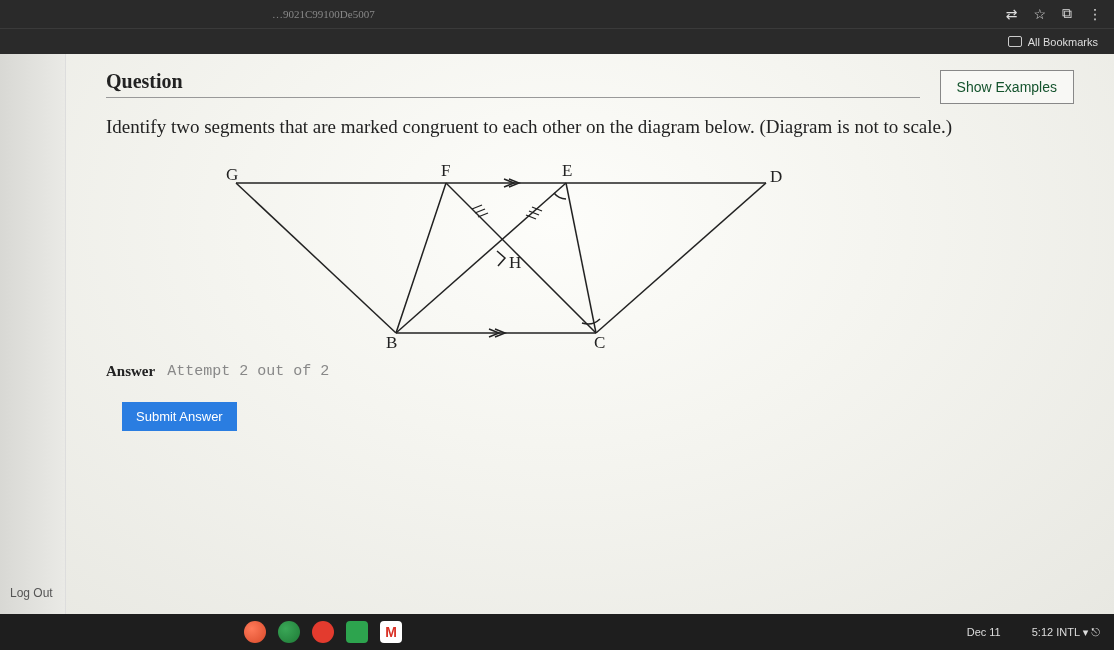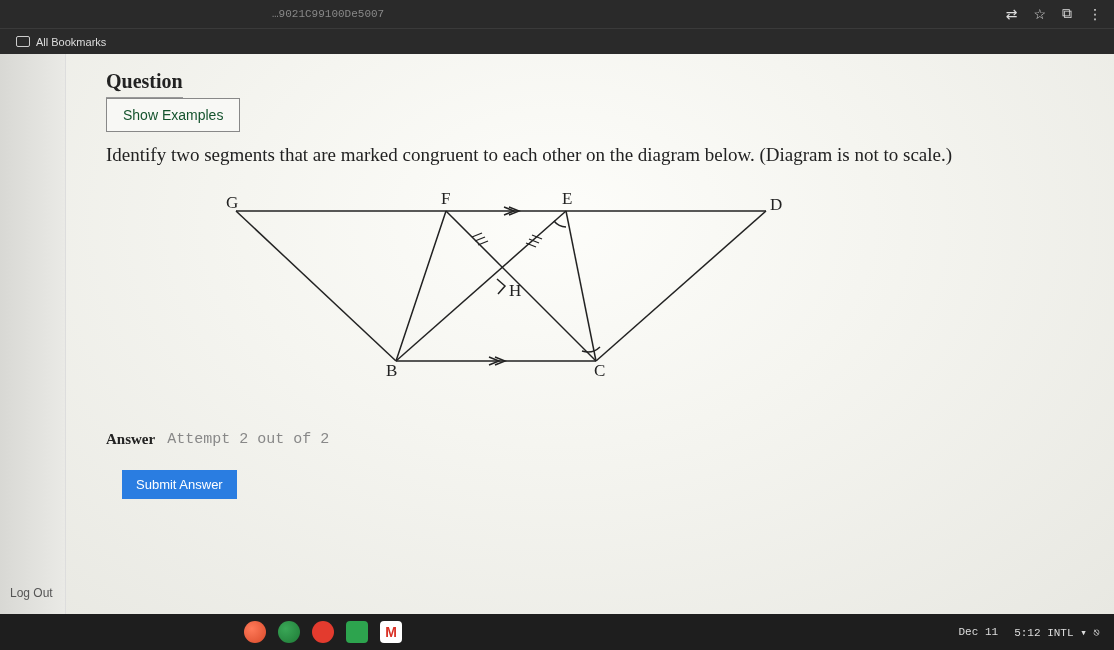--- a/index.html
+++ b/index.html
@@ -17,32 +17,32 @@
     display: flex;
     align-items: center;
     justify-content: flex-end;
     padding: 0 12px;
     gap: 16px;
     color: #ccc;
   }
   .browser-chrome .url-fragment {
     flex: 1;
     color: #888;
-    font-family: Liberation Mono, monospace;
+    font-family: Liberation Serif, serif;
     font-size: 11px;
     padding-left: 260px;
   }
   .chrome-icon { color: #ddd; font-size: 14px; }
   .bookmarks-bar {
     height: 26px;
     background: #2a2a2a;
     border-top: 1px solid #3a3a3a;
     display: flex;
     align-items: center;
-    justify-content: flex-start;
+    justify-content: flex-end;
     padding: 0 16px;
     gap: 6px;
     color: #ddd;
     font-family: Arial, sans-serif;
     font-size: 11px;
   }
   .folder-icon {
     width: 14px; height: 11px;
     display:inline-block;
     border:1px solid #ccc;
@@ -72,21 +72,20 @@
   .main {
     flex:1;
     padding: 16px 40px 0 40px;
     position:relative;
   }
   .q-header {
     display:flex;
     justify-content:space-between;
     align-items:flex-start;
     margin-bottom:10px;
-    flex-direction:column;
   }
   .q-title {
     font-size:20px;
     font-weight:bold;
     color:#222;
     border-bottom:1px solid #999;
     padding-bottom:4px;
     flex:1;
     margin-right:20px;
   }
@@ -105,21 +104,20 @@
     margin-top:10px;
     margin-bottom:22px;
     max-width:880px;
   }
   .diagram {
     margin: 10px auto 0 100px;
     width:600px; height:200px;
     position:relative;
   }
   .answer-row {
-    margin-top:40px;
     display:flex;
     align-items:center;
     gap:12px;
     font-size:15px;
   }
   .answer-label { font-weight:bold; color:#222; }
   .attempt { color:#888; font-size:15px; font-family:Liberation Mono, monospace;}
   .congruent-row {
     margin-top:20px;
     display:flex;
@@ -155,21 +153,21 @@
     height:36px;
     background:#1e1e1e;
     display:flex;
     align-items:center;
     justify-content:space-between;
     padding:0 14px;
     color:#ddd;
     font-family:Arial,sans-serif;
     font-size:11px;
   }
-  .tray { display:flex; align-items:center; gap:16px;font-family:Liberation Mono, monospace;}
+  .tray { display:flex; align-items:center; gap:31px;}
   .tb-icons { display:flex; gap:12px; margin-left:230px;}
   .tb-dot { width:22px;height:22px;border-radius:50%; }
   .vertex-label {
     position:absolute;
     font-family:'Times New Roman',serif;
     font-size:17px;
     color:#222;
   }
 </style>
 </head>

